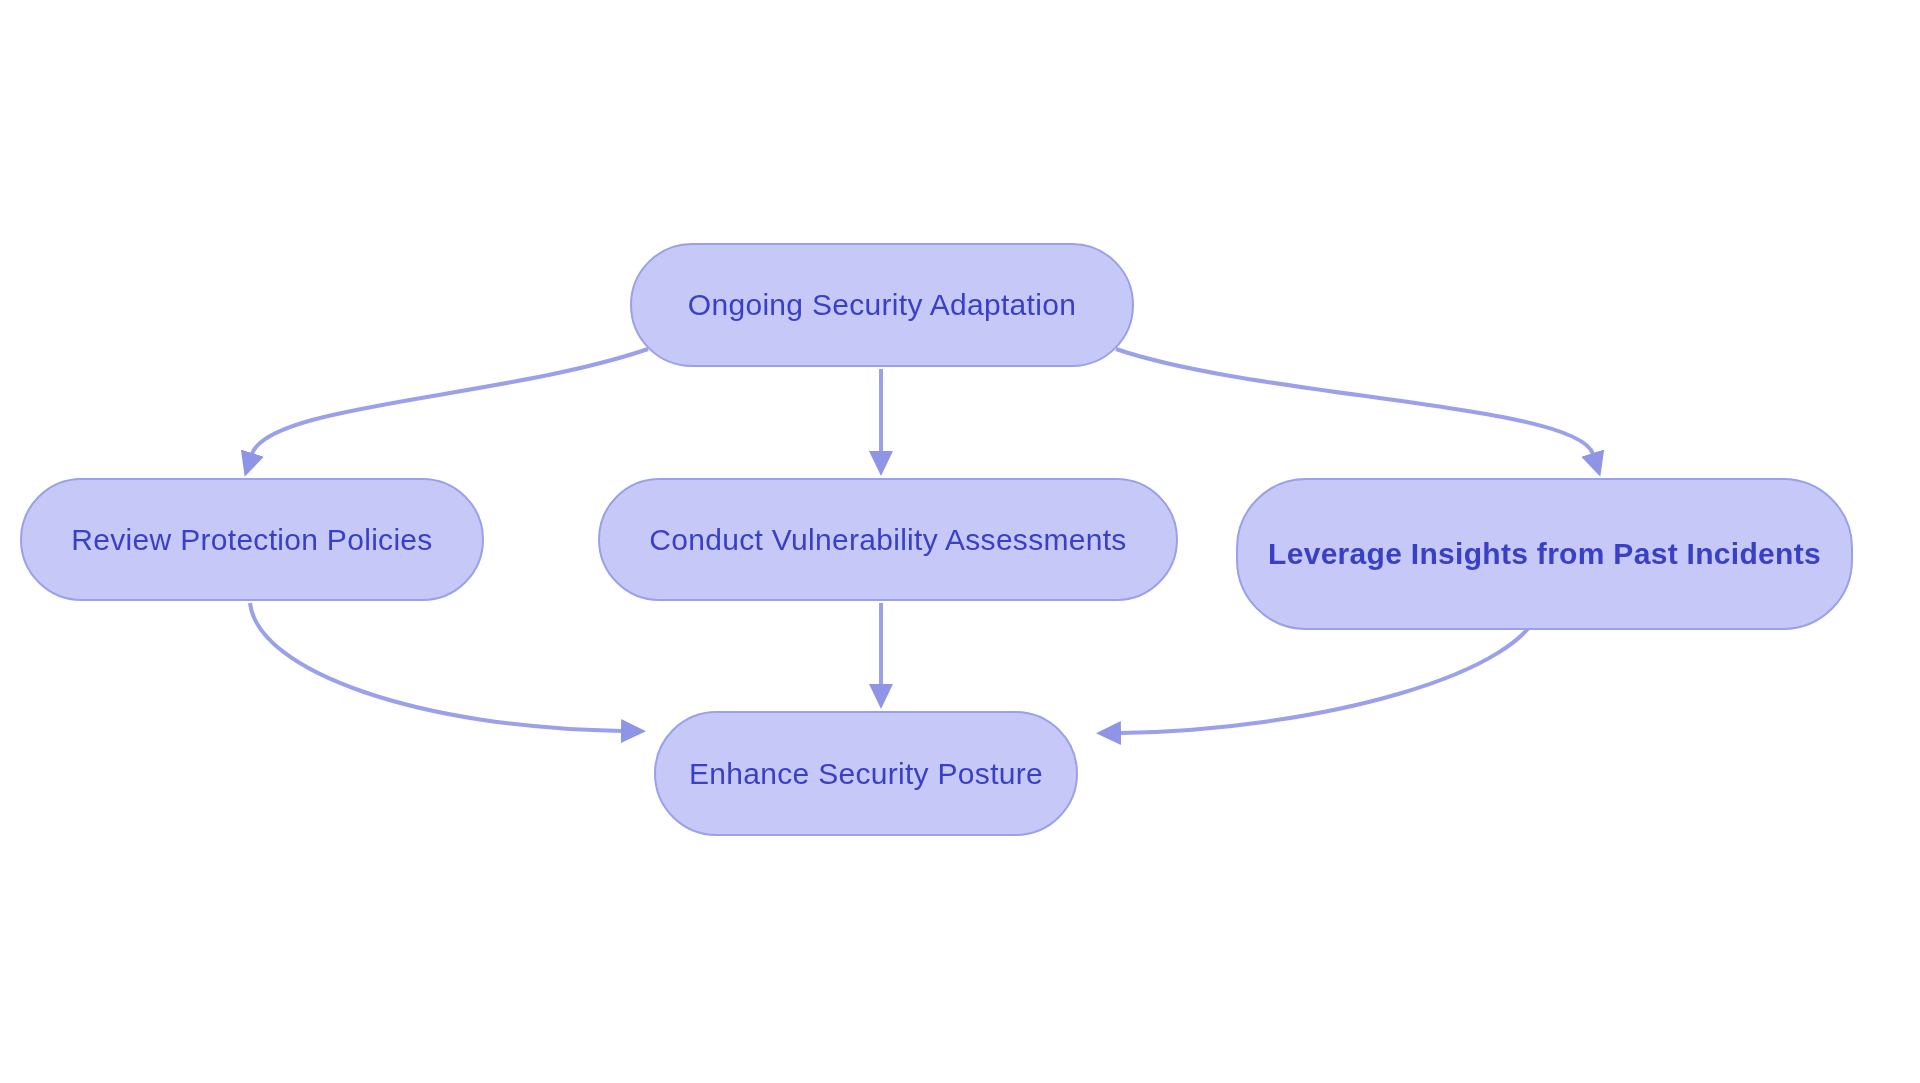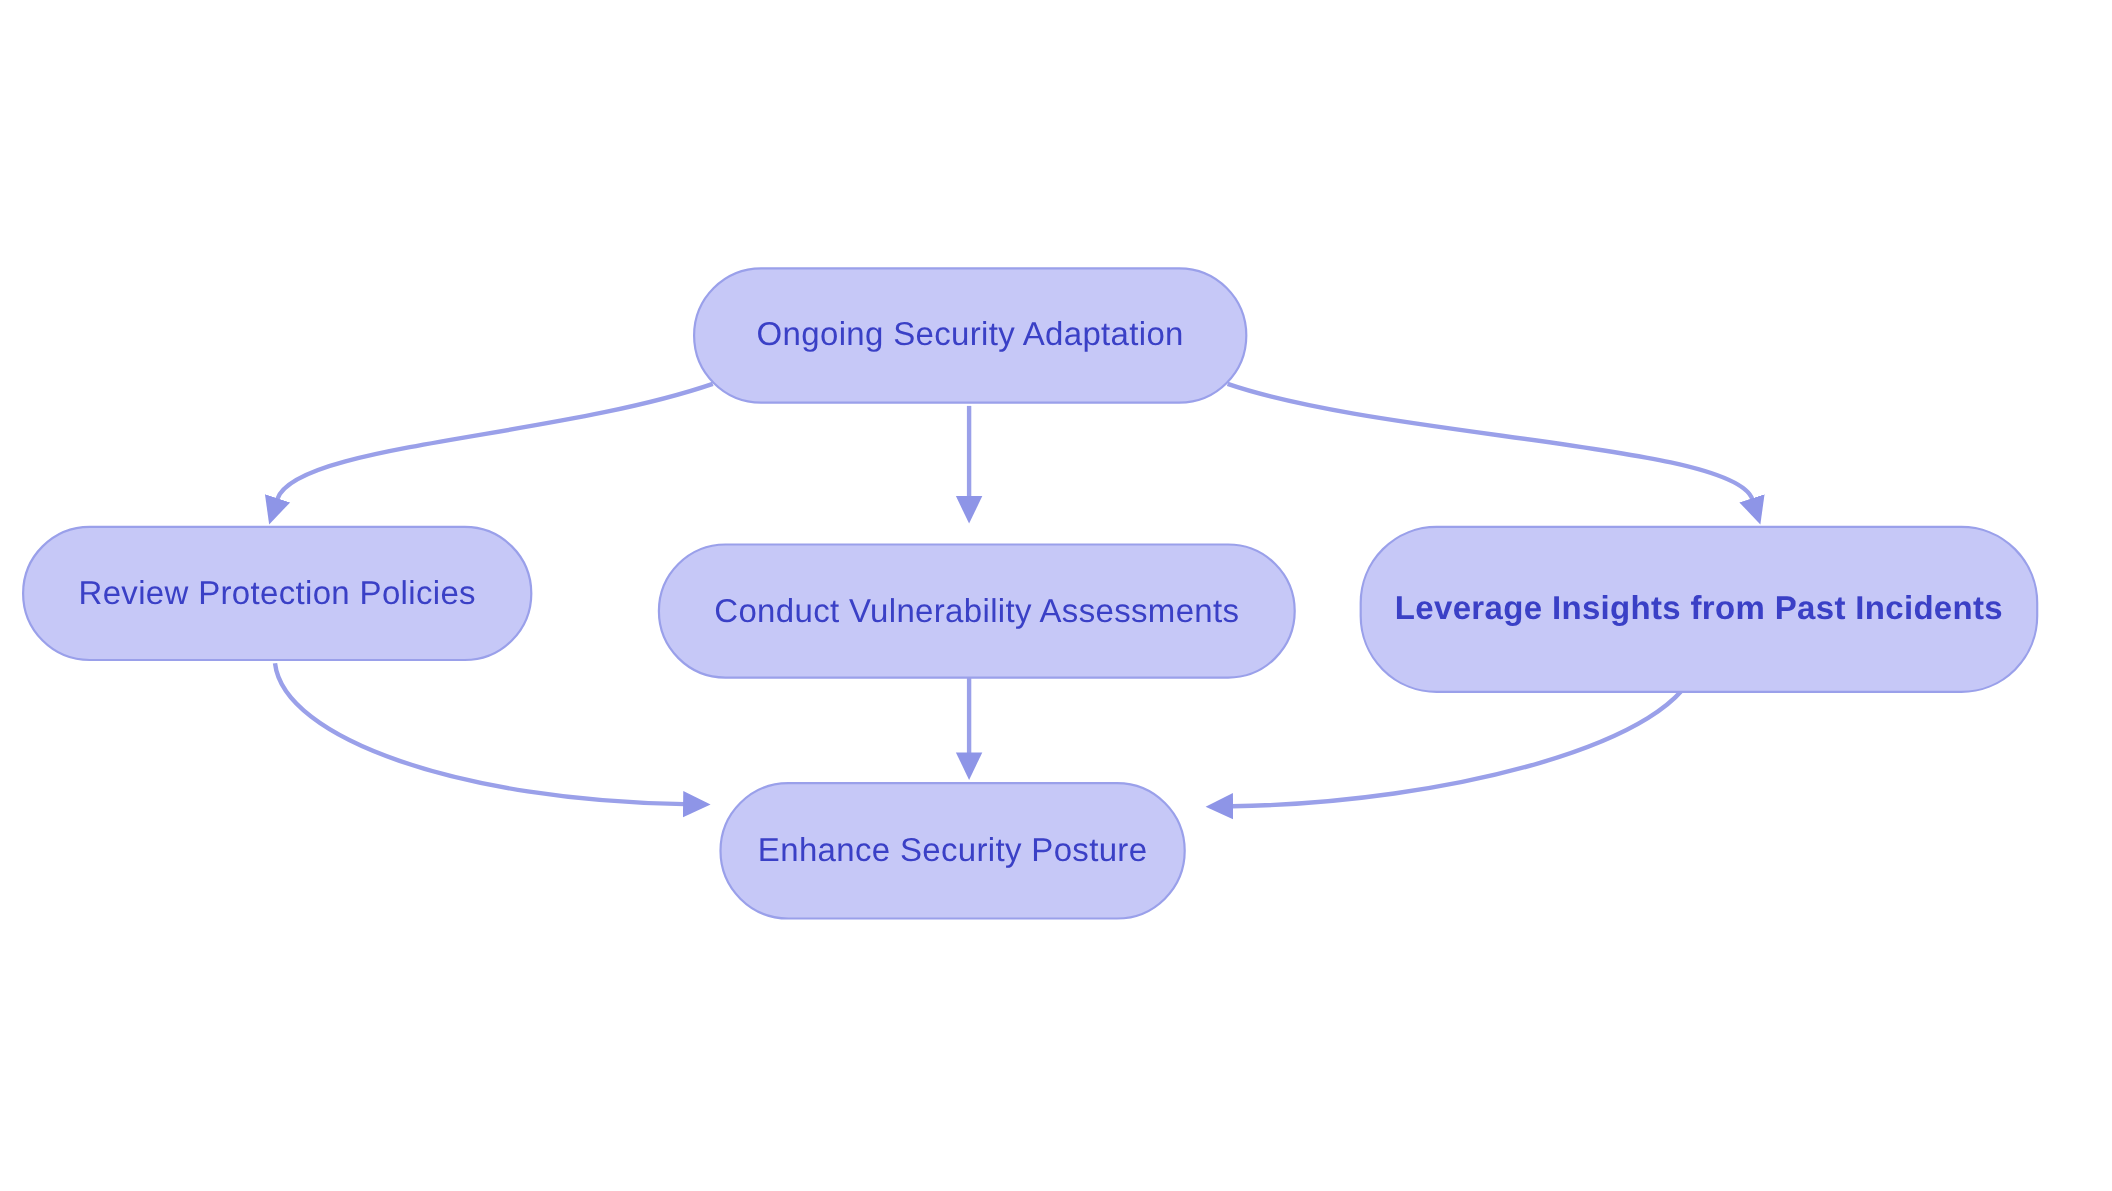--- a/index.html
+++ b/index.html
@@ -41,21 +41,21 @@
     border: 2px solid var(--node-border, #9aa0ea);
     border-radius: 70px;
     color: var(--node-text, #3a40c6);
     font-size: 30px;
     letter-spacing: 0.3px;
     white-space: nowrap;
     text-align: center;
   }
   .n-top    { left: 630px;  top: 243px; width: 504px; height: 124px; }
   .n-left   { left: 20px;   top: 478px; width: 464px; height: 123px; }
-  .n-mid    { left: 598px;  top: 494px; width: 580px; height: 123px; }
+  .n-mid    { left: 598px;  top: 478px; width: 580px; height: 123px; }
   .n-right  { left: 1236px; top: 478px; width: 617px; height: 152px; font-weight: bold; }
   .n-bottom { left: 654px;  top: 711px; width: 424px; height: 125px; text-align: center; }
 </style>
 </head>
 <body>
 
 <div class="stage">
 
   <svg class="edges" width="1920" height="1083" viewBox="0 0 1920 1083">
     <defs>

